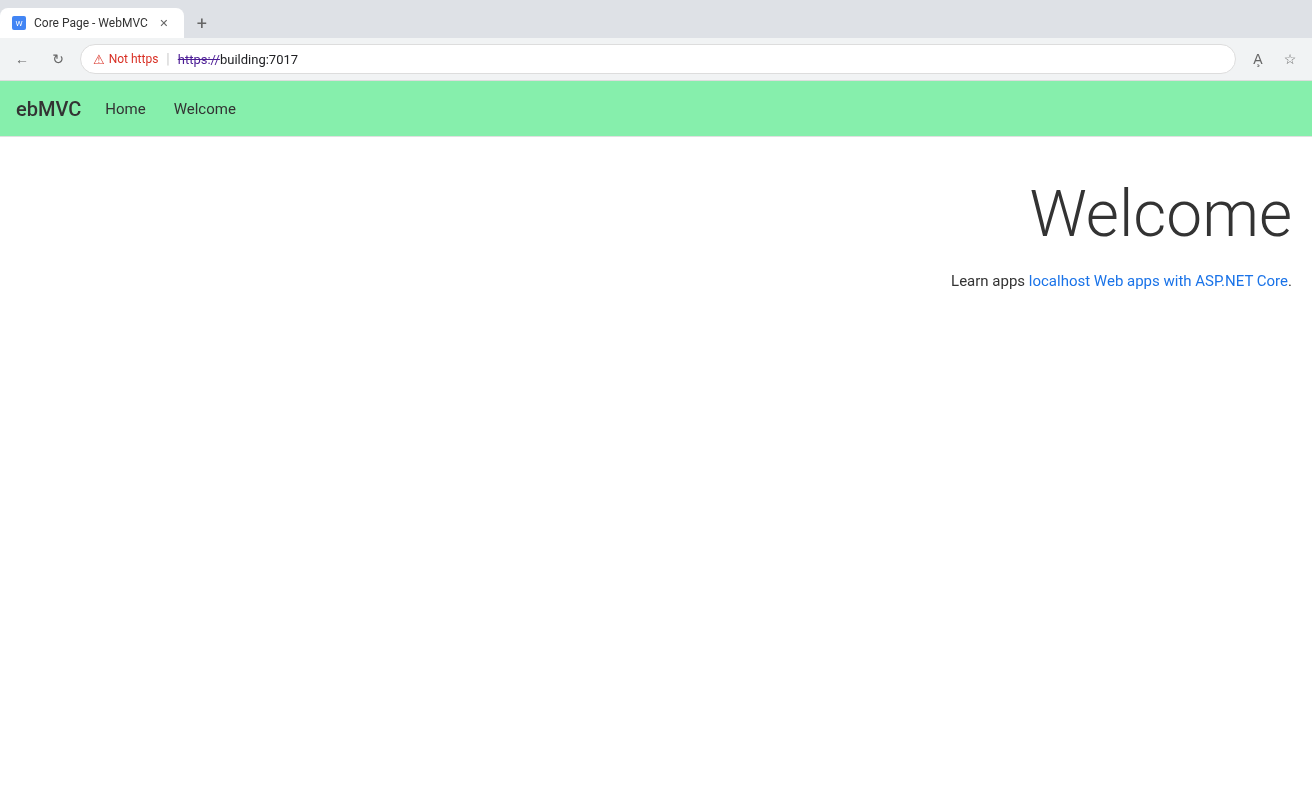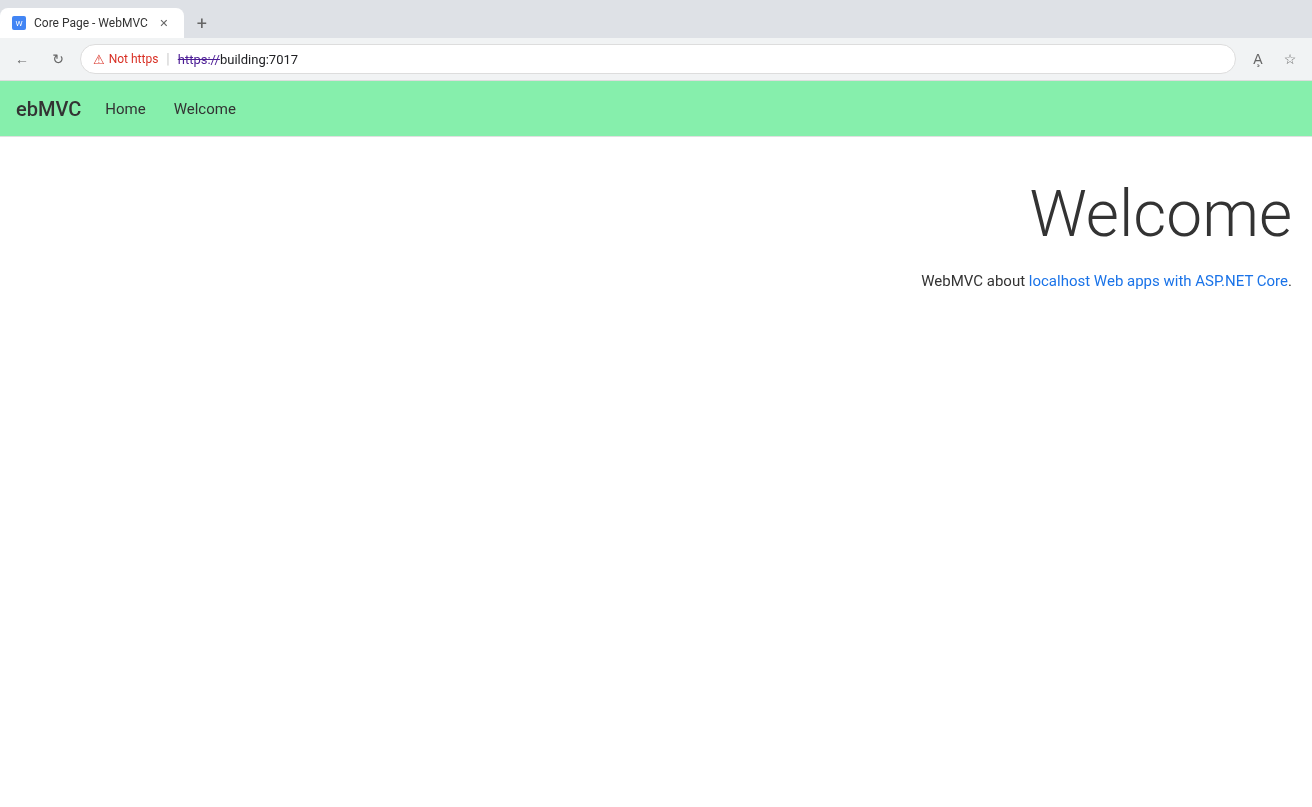--- a/index.html
+++ b/index.html
@@ -266,18 +266,18 @@
   <span class="app-brand">ebMVC</span>
   <div class="app-nav-links">
     <a class="app-nav-link">Home</a>
     <a class="app-nav-link">Welcome</a>
   </div>
 </nav>
 
 <main class="app-main">
   <h1 class="welcome-heading">Welcome</h1>
   <p class="learn-text">
-    <span>WebMVC about </span><a class="learn-link">localhost Web apps with ASP.NET Core</a><span>.</span>
+    <span>Learn apps </span><a class="learn-link">localhost Web apps with ASP.NET Core</a><span>.</span>
   </p>
   <div style="text-align: left; padding-left: 76px; margin-top: 24px;">
     
   </div>
 </main>
 
 </body></html>

